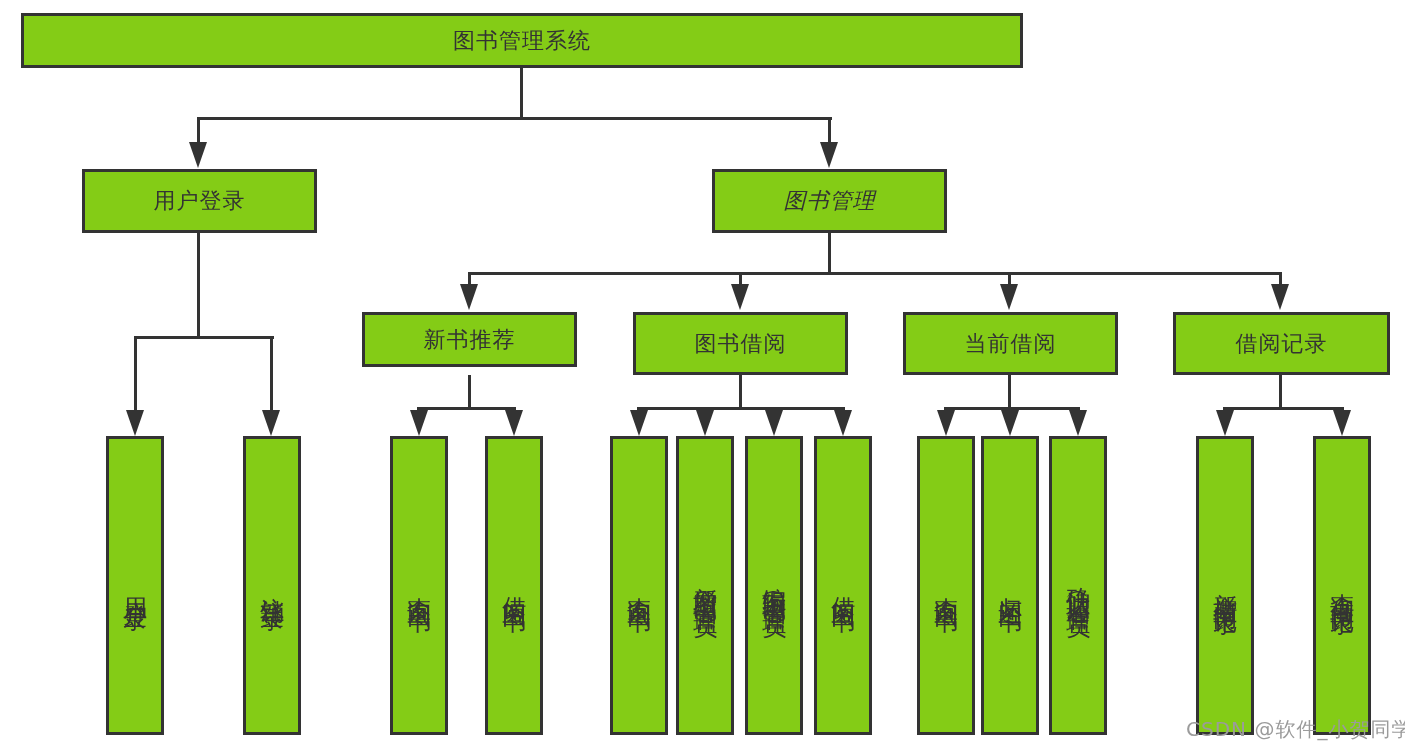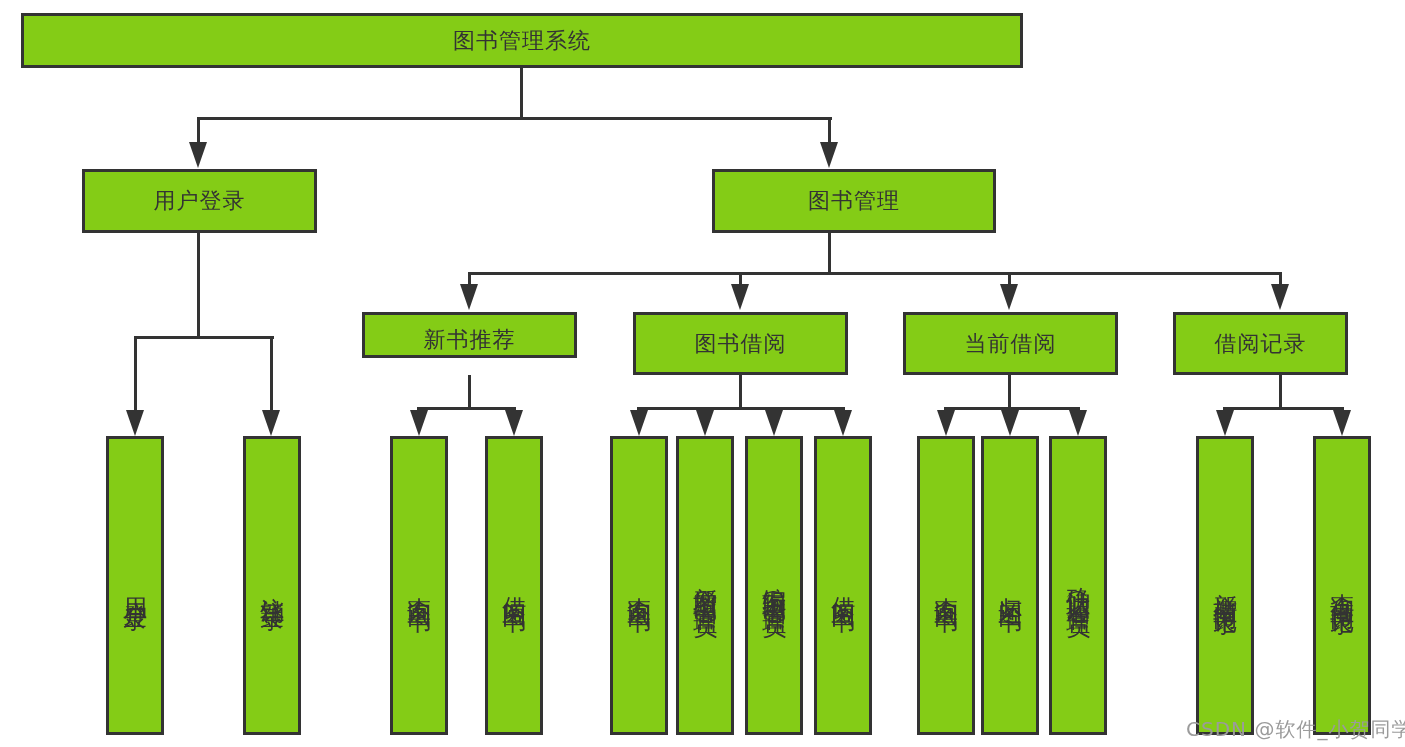--- a/index.html
+++ b/index.html
@@ -42,21 +42,21 @@
   <div class="line" style="left:197px;top:117px;width:635px;height:3px;"></div>
 
   <div class="line" style="left:197px;top:117px;width:3px;height:26px;"></div>
   <div class="arrow" style="left:189px;top:142px;"></div>
   <div class="line" style="left:828px;top:117px;width:3px;height:26px;"></div>
   <div class="arrow" style="left:820px;top:142px;"></div>
 
   <div class="box" style="left:82px;top:169px;width:235px;height:64px;">
     <span class="hlabel">用户登录</span>
   </div>
-  <div class="box" style="left:712px;top:169px;width:284px;height:64px;">
+  <div class="box" style="left:712px;top:169px;width:235px;height:64px;font-style:italic;">
     <span class="hlabel">图书管理</span>
   </div>
 
   <div class="line" style="left:197px;top:233px;width:3px;height:105px;"></div>
   <div class="line" style="left:134px;top:336px;width:140px;height:3px;"></div>
   <div class="line" style="left:134px;top:336px;width:3px;height:74px;"></div>
   <div class="arrow" style="left:126px;top:410px;"></div>
   <div class="line" style="left:270px;top:336px;width:3px;height:74px;"></div>
   <div class="arrow" style="left:262px;top:410px;"></div>
 
@@ -64,30 +64,30 @@
   <div class="line" style="left:468px;top:272px;width:814px;height:3px;"></div>
   <div class="line" style="left:468px;top:272px;width:3px;height:13px;"></div>
   <div class="arrow" style="left:460px;top:284px;"></div>
   <div class="line" style="left:739px;top:272px;width:3px;height:13px;"></div>
   <div class="arrow" style="left:731px;top:284px;"></div>
   <div class="line" style="left:1008px;top:272px;width:3px;height:13px;"></div>
   <div class="arrow" style="left:1000px;top:284px;"></div>
   <div class="line" style="left:1279px;top:272px;width:3px;height:13px;"></div>
   <div class="arrow" style="left:1271px;top:284px;"></div>
 
-  <div class="box" style="left:362px;top:312px;width:215px;height:46px;align-items:flex-end;">
+  <div class="box" style="left:362px;top:312px;width:215px;height:55px;">
     <span class="hlabel">新书推荐</span>
   </div>
   <div class="box" style="left:633px;top:312px;width:215px;height:63px;">
     <span class="hlabel">图书借阅</span>
   </div>
   <div class="box" style="left:903px;top:312px;width:215px;height:63px;">
     <span class="hlabel">当前借阅</span>
   </div>
-  <div class="box" style="left:1173px;top:312px;width:175px;height:63px;">
+  <div class="box" style="left:1173px;top:312px;width:217px;height:63px;">
     <span class="hlabel">借阅记录</span>
   </div>
 
   <div class="line" style="left:468px;top:375px;width:3px;height:35px;"></div>
   <div class="line" style="left:739px;top:375px;width:3px;height:35px;"></div>
   <div class="line" style="left:1008px;top:375px;width:3px;height:35px;"></div>
   <div class="line" style="left:1279px;top:375px;width:3px;height:35px;"></div>
 
   <div class="line" style="left:417px;top:407px;width:99px;height:3px;"></div>
   <div class="line" style="left:637px;top:407px;width:208px;height:3px;"></div>

